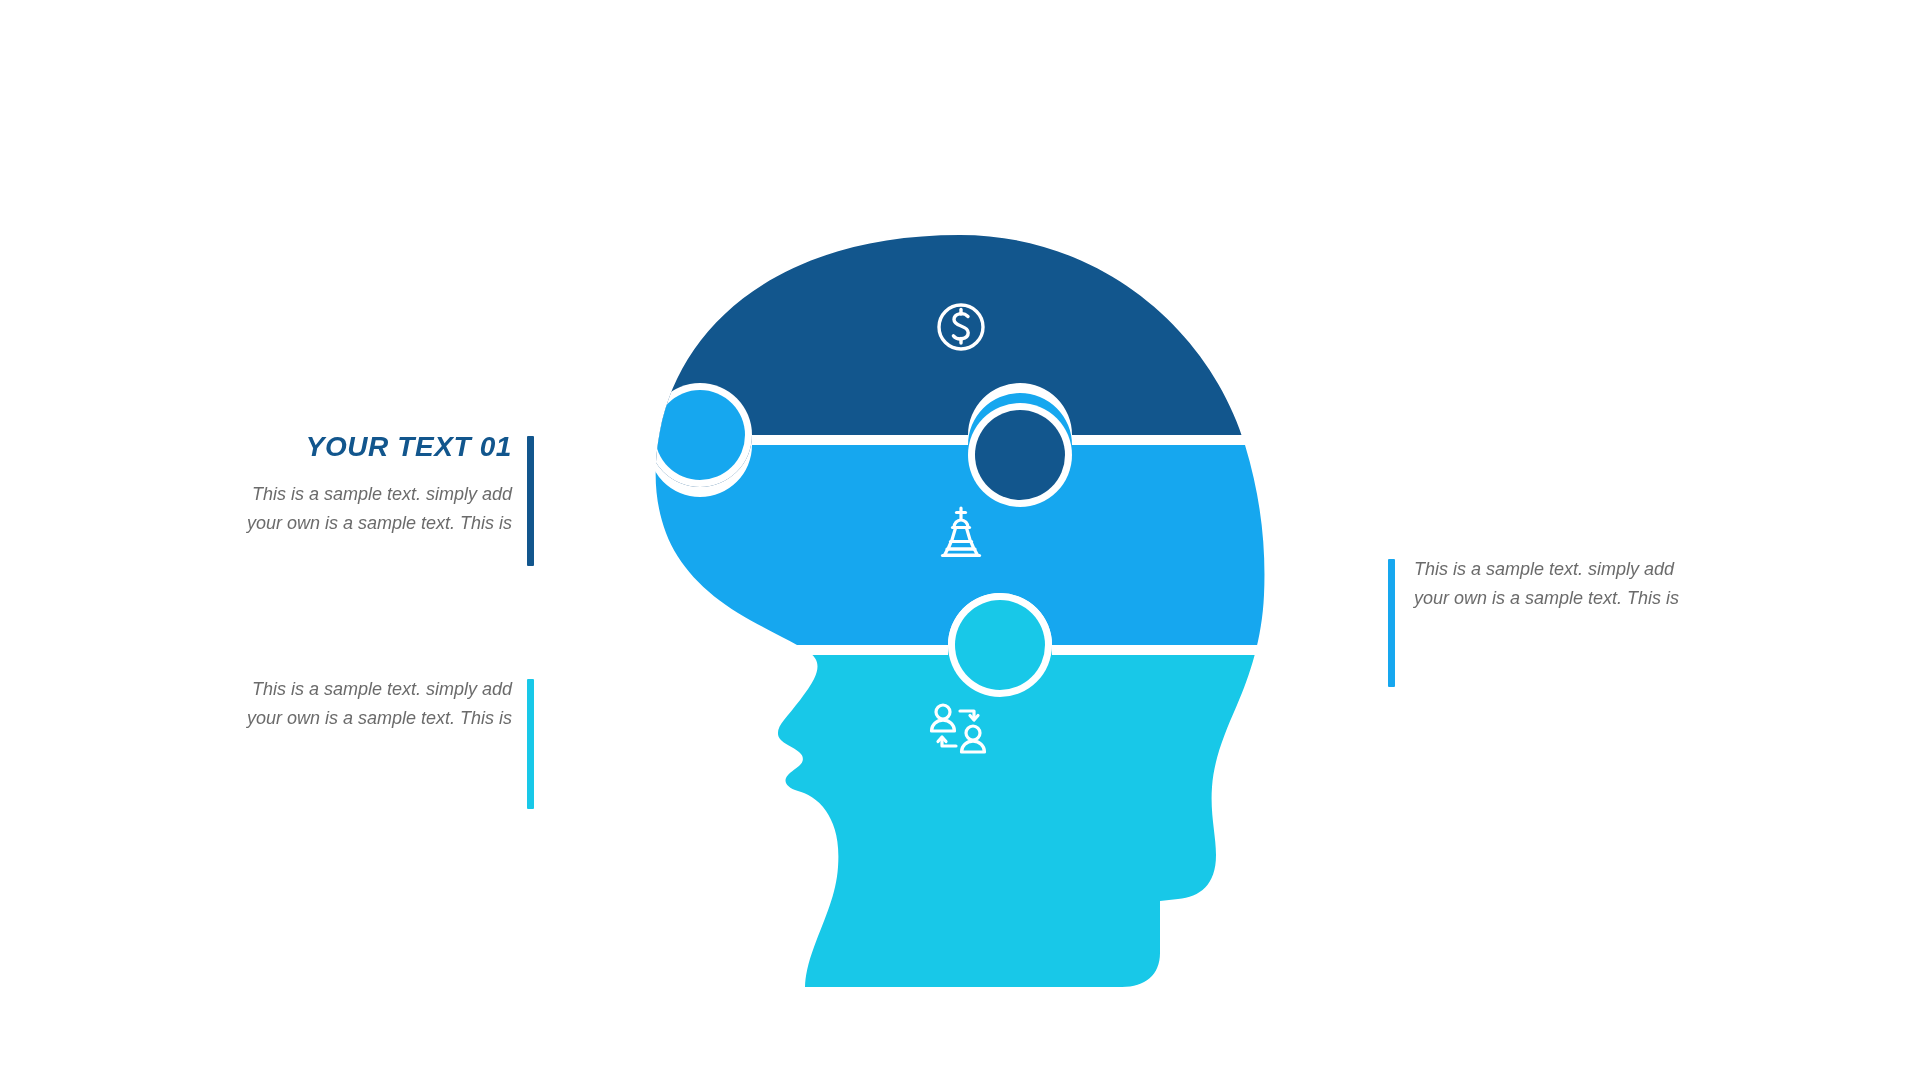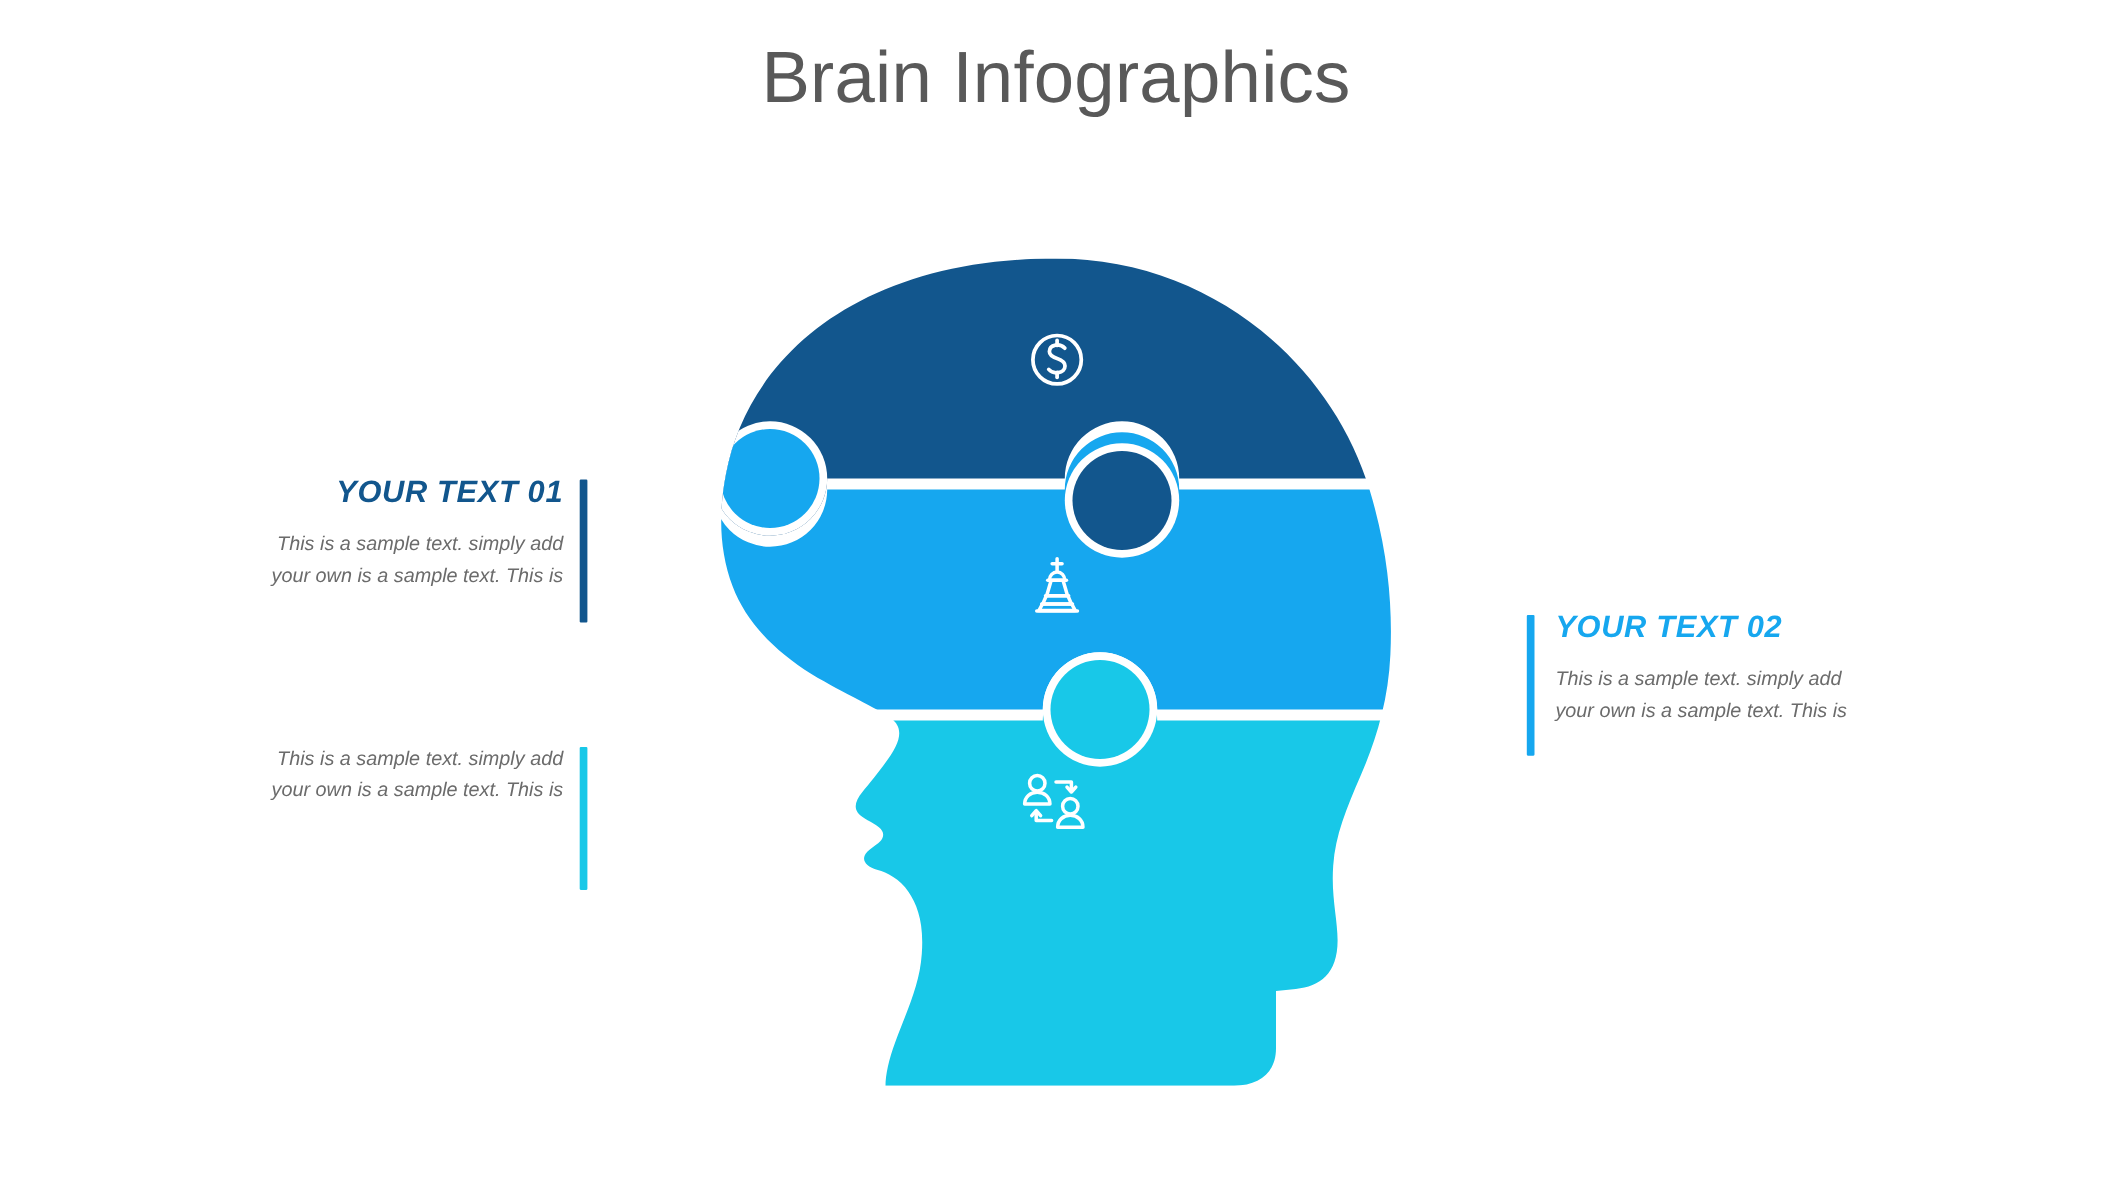--- a/index.html
+++ b/index.html
@@ -103,21 +103,20 @@
     top: 235px;
     width: 720px;
     height: 760px;
   }
   .graphic svg { display: block; width: 720px; height: 760px; }
 </style>
 </head>
 <body>
 
 <div class="header">
-  <h1 class="title">Brain Infographics</h1>
 </div>
 
 <div class="textblock left" id="block-01">
   <span class="bar"></span>
   <p class="tb-title">YOUR TEXT 01</p>
   <p class="tb-body">
     <span>This is a sample text. simply add</span><br>
     <span>your own is a sample text. This is</span>
   </p>
 </div>
@@ -125,21 +124,20 @@
 <div class="textblock left" id="block-03">
   <span class="bar"></span>
   <p class="tb-body">
     <span>This is a sample text. simply add</span><br>
     <span>your own is a sample text. This is</span>
   </p>
 </div>
 
 <div class="textblock right" id="block-02">
   <span class="bar"></span>
-  <p class="tb-title">YOUR TEXT 02</p>
   <p class="tb-body">
     <span>This is a sample text. simply add</span><br>
     <span>your own is a sample text. This is</span>
   </p>
 </div>
 
 <div class="graphic">
 <svg viewBox="0 0 720 760" xmlns="http://www.w3.org/2000/svg">
   <defs>
 

